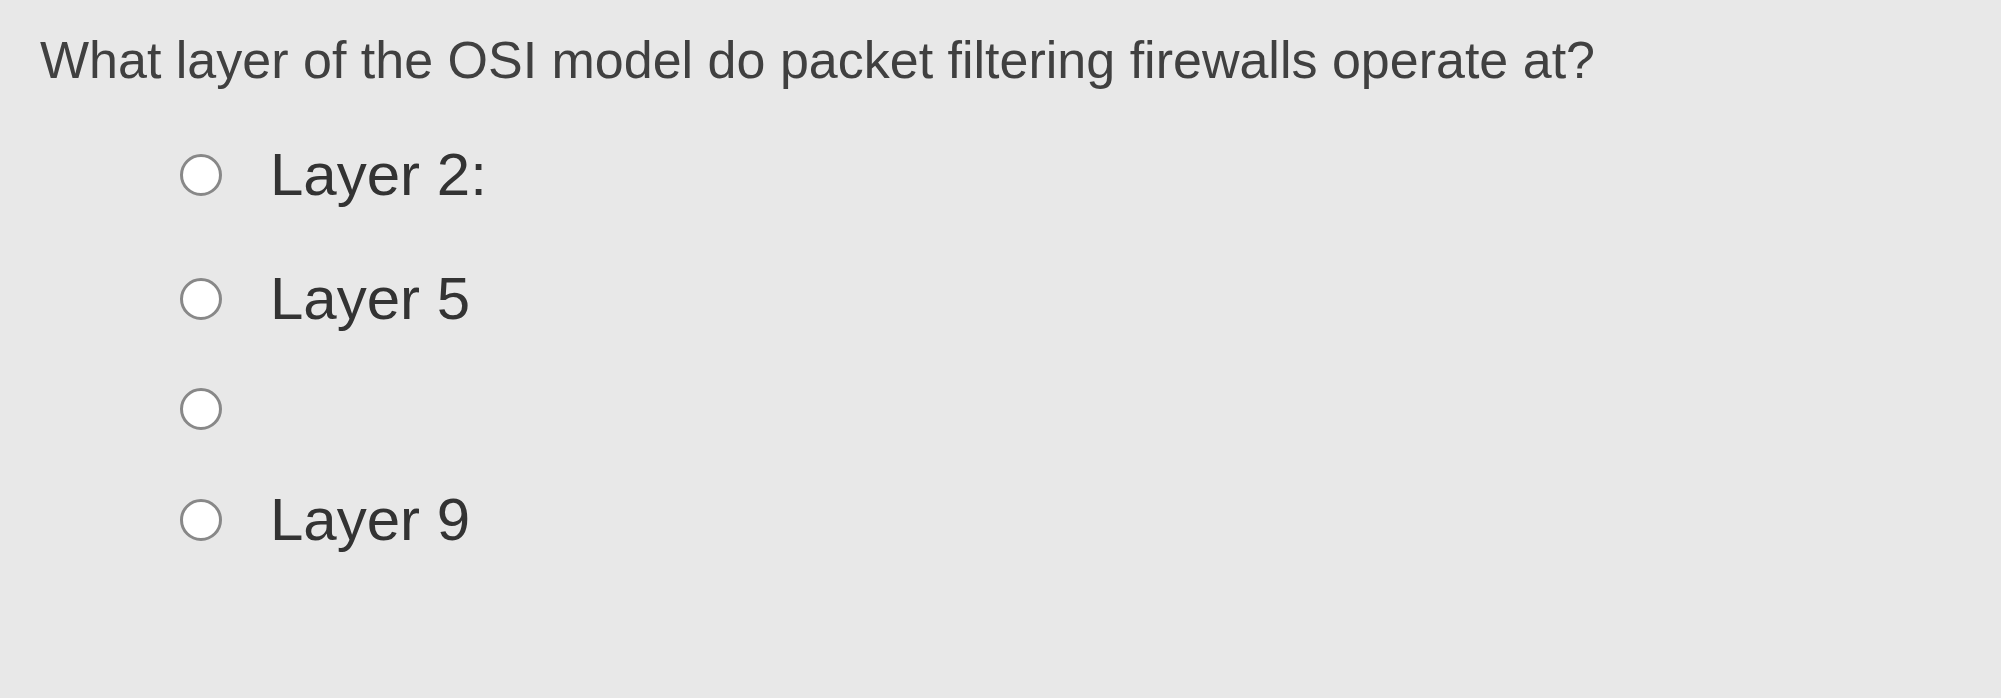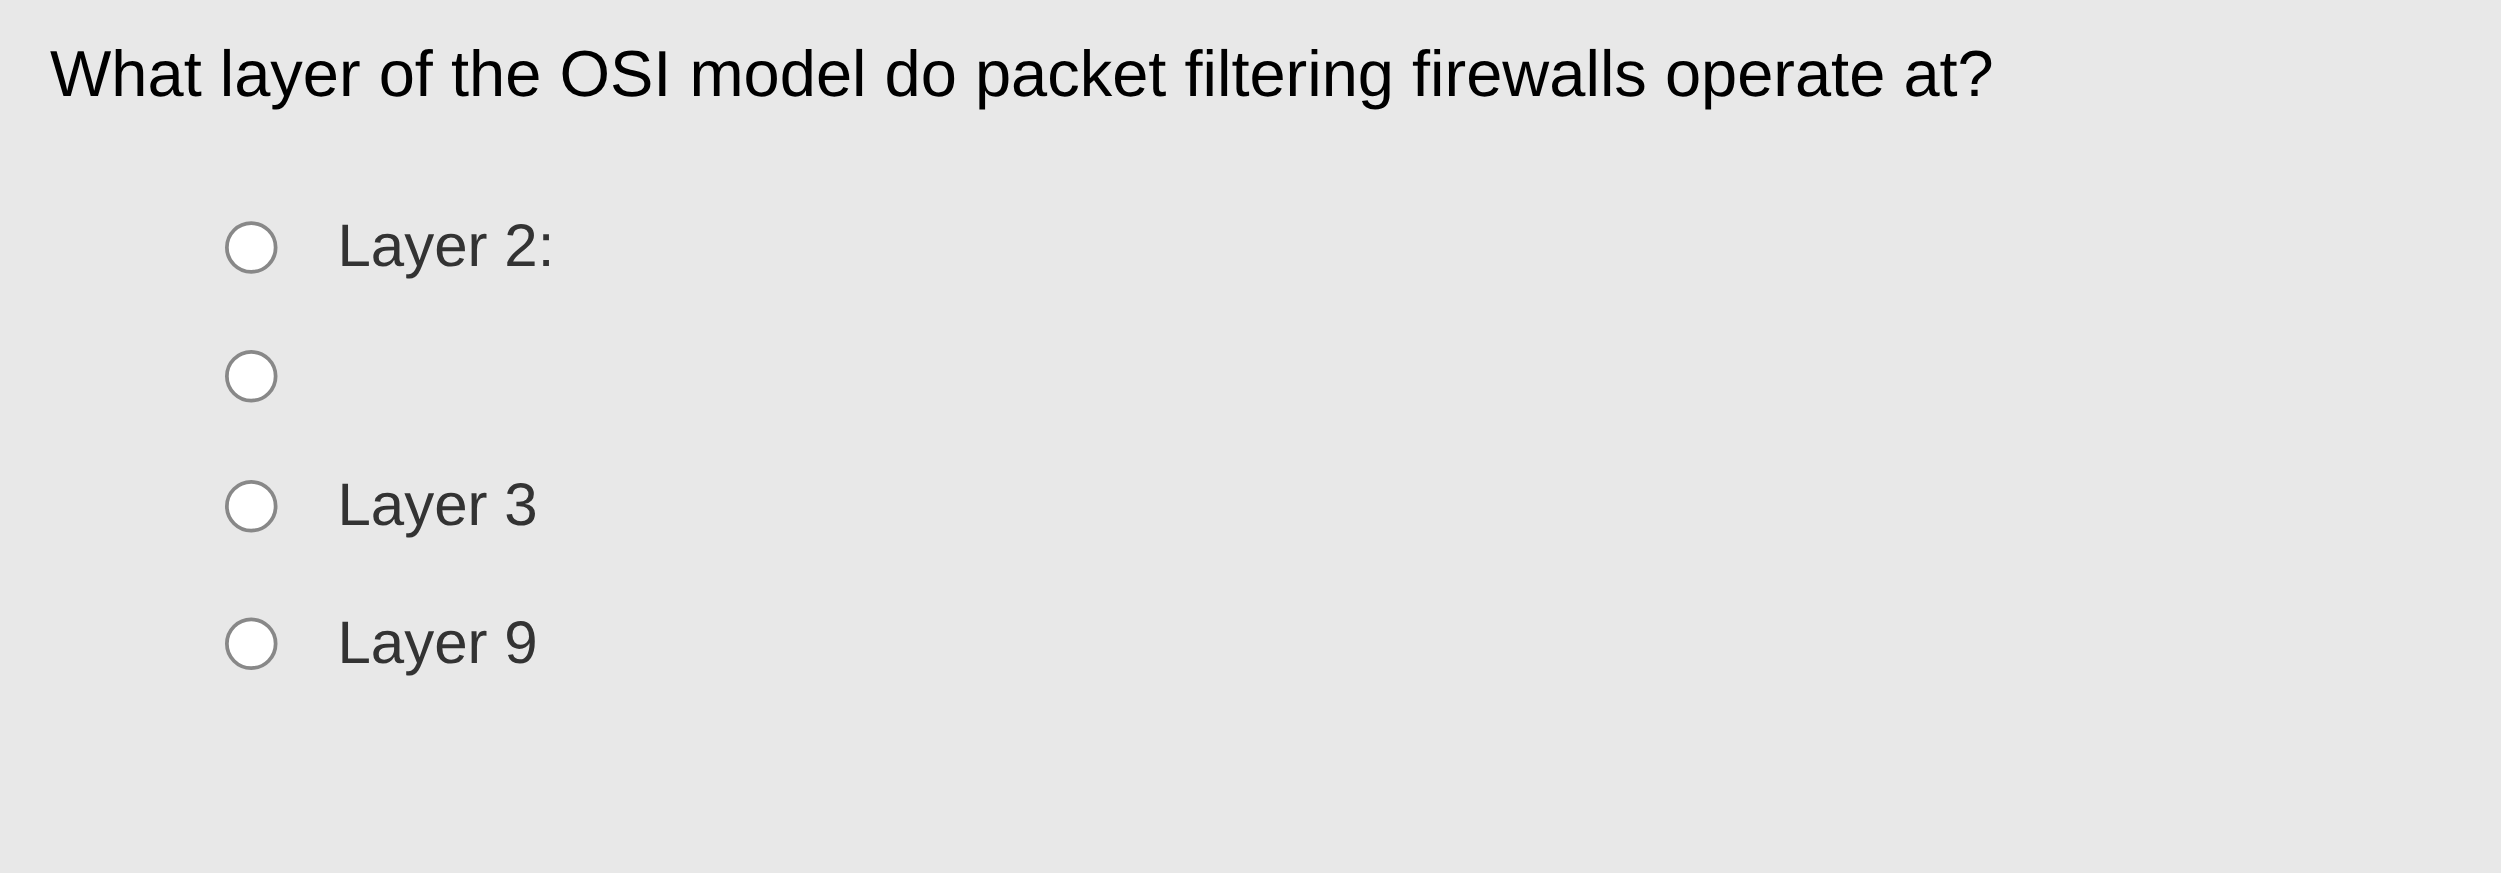--- a/index.html
+++ b/index.html
@@ -10,22 +10,22 @@
     body {
       font-family: Arial, Helvetica, sans-serif;
       background: #e8e8e8;
       width: 2001px;
       height: 698px;
       padding: 30px 40px;
       color: #333;
     }
     .question-text {
       font-size: 52px;
-      color: #000000;
-      margin-bottom: 80px;
+      color: #404040;
+      margin-bottom: 50px;
       font-weight: 400;
     }
     .options {
       padding-left: 140px;
     }
     .option {
       display: flex;
       align-items: center;
       margin-bottom: 55px;
     }
@@ -33,40 +33,40 @@
       width: 42px;
       height: 42px;
       border: 3px solid #888;
       border-radius: 50%;
       background: #fff;
       margin-right: 48px;
       cursor: pointer;
       flex-shrink: 0;
     }
     .option-label {
-      font-size: 48px;
+      font-size: 60px;
       color: #333;
       font-weight: 400;
     }
   </style>
 </head>
 <body>
 
 <div>
   <div class="question-text">What layer of the OSI model do packet filtering firewalls operate at?</div>
   <div class="options">
     <div class="option">
       <div class="radio-circle"></div>
       <span class="option-label">Layer 2:</span>
     </div>
     <div class="option">
       <div class="radio-circle"></div>
+      <span class="option-label">Layer 5</span>
     </div>
     <div class="option">
       <div class="radio-circle"></div>
-      <span class="option-label">Layer 3</span>
     </div>
     <div class="option">
       <div class="radio-circle"></div>
       <span class="option-label">Layer 9</span>
     </div>
   </div>
 </div>
 
 </body></html>

